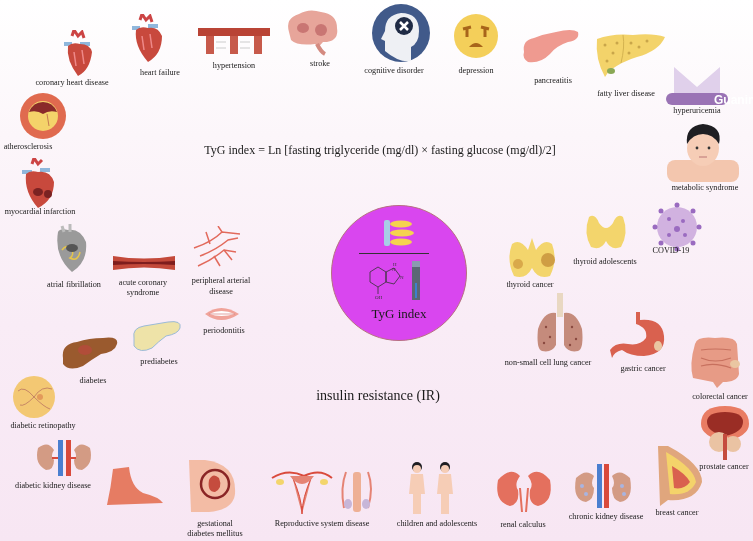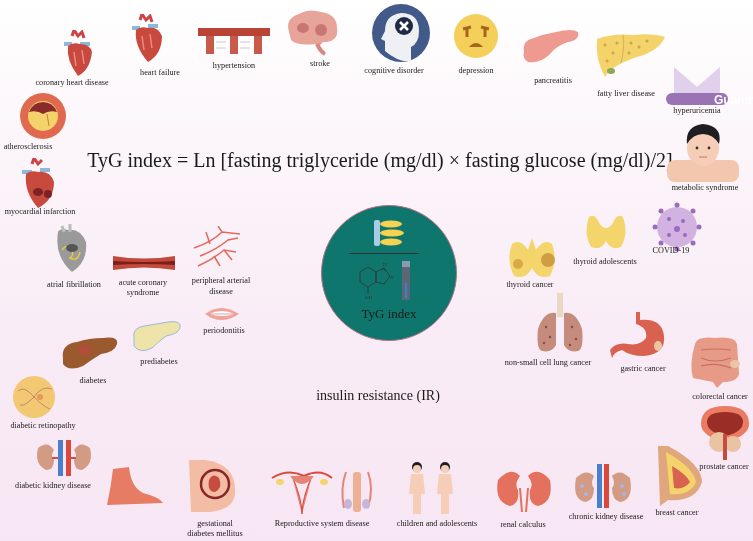--- a/index.html
+++ b/index.html
@@ -9,29 +9,29 @@
     font-family: "Liberation Serif", "DejaVu Serif", serif;
     color: #1a1a1a;
   }
   .icon { position: absolute; }
   .lbl {
     position: absolute; font-size: 8.2px; line-height: 10px; white-space: nowrap;
     text-align: center; transform: translateX(-50%);
   }
   .formula {
     position: absolute; left: 380px; top: 143px; transform: translateX(-50%);
-    font-size: 20px; white-space: nowrap; margin-top: 6px;
+    font-size: 12px; white-space: nowrap;
   }
   .ir {
     position: absolute; left: 378px; top: 388px; transform: translateX(-50%);
     font-size: 14px; white-space: nowrap;
   }
   .center-circle {
-    position: absolute; left: 321px; top: 205px; width: 134px; height: 134px;
-    border-radius: 50%; background: #0f766e; border: 1px solid #b76f80;
+    position: absolute; left: 331px; top: 205px; width: 134px; height: 134px;
+    border-radius: 50%; background: #d946ef; border: 1px solid #b76f80;
   }
   .center-label {
     position: absolute; left: 50%; top: 100px; transform: translateX(-50%);
     font-size: 13px; white-space: nowrap;
   }
   .center-line {
     position: absolute; left: 27px; top: 47px; width: 70px; height: 1px; background: #333;
   }
 </style>
 </head>

